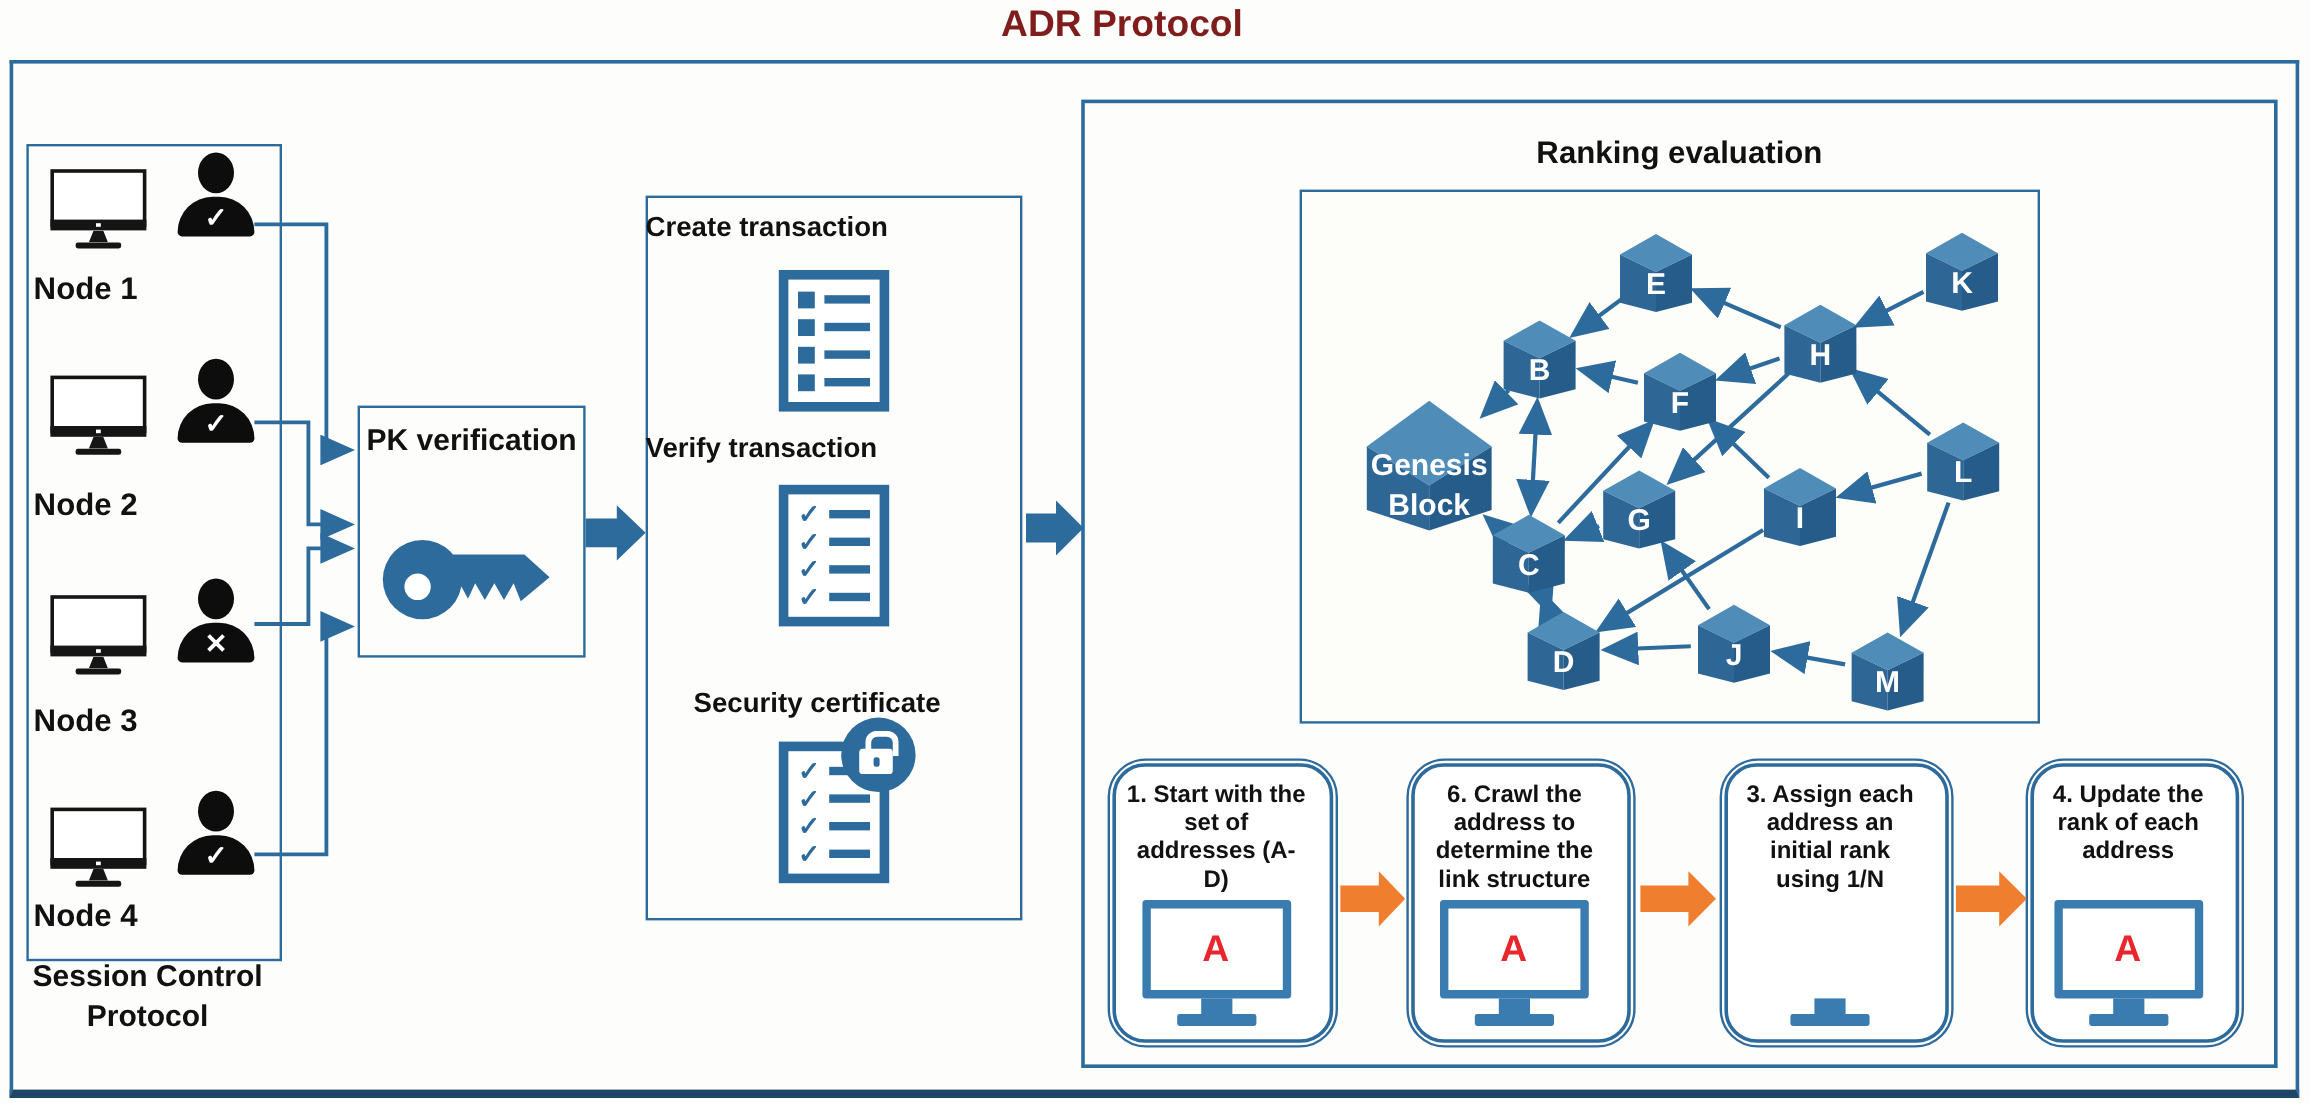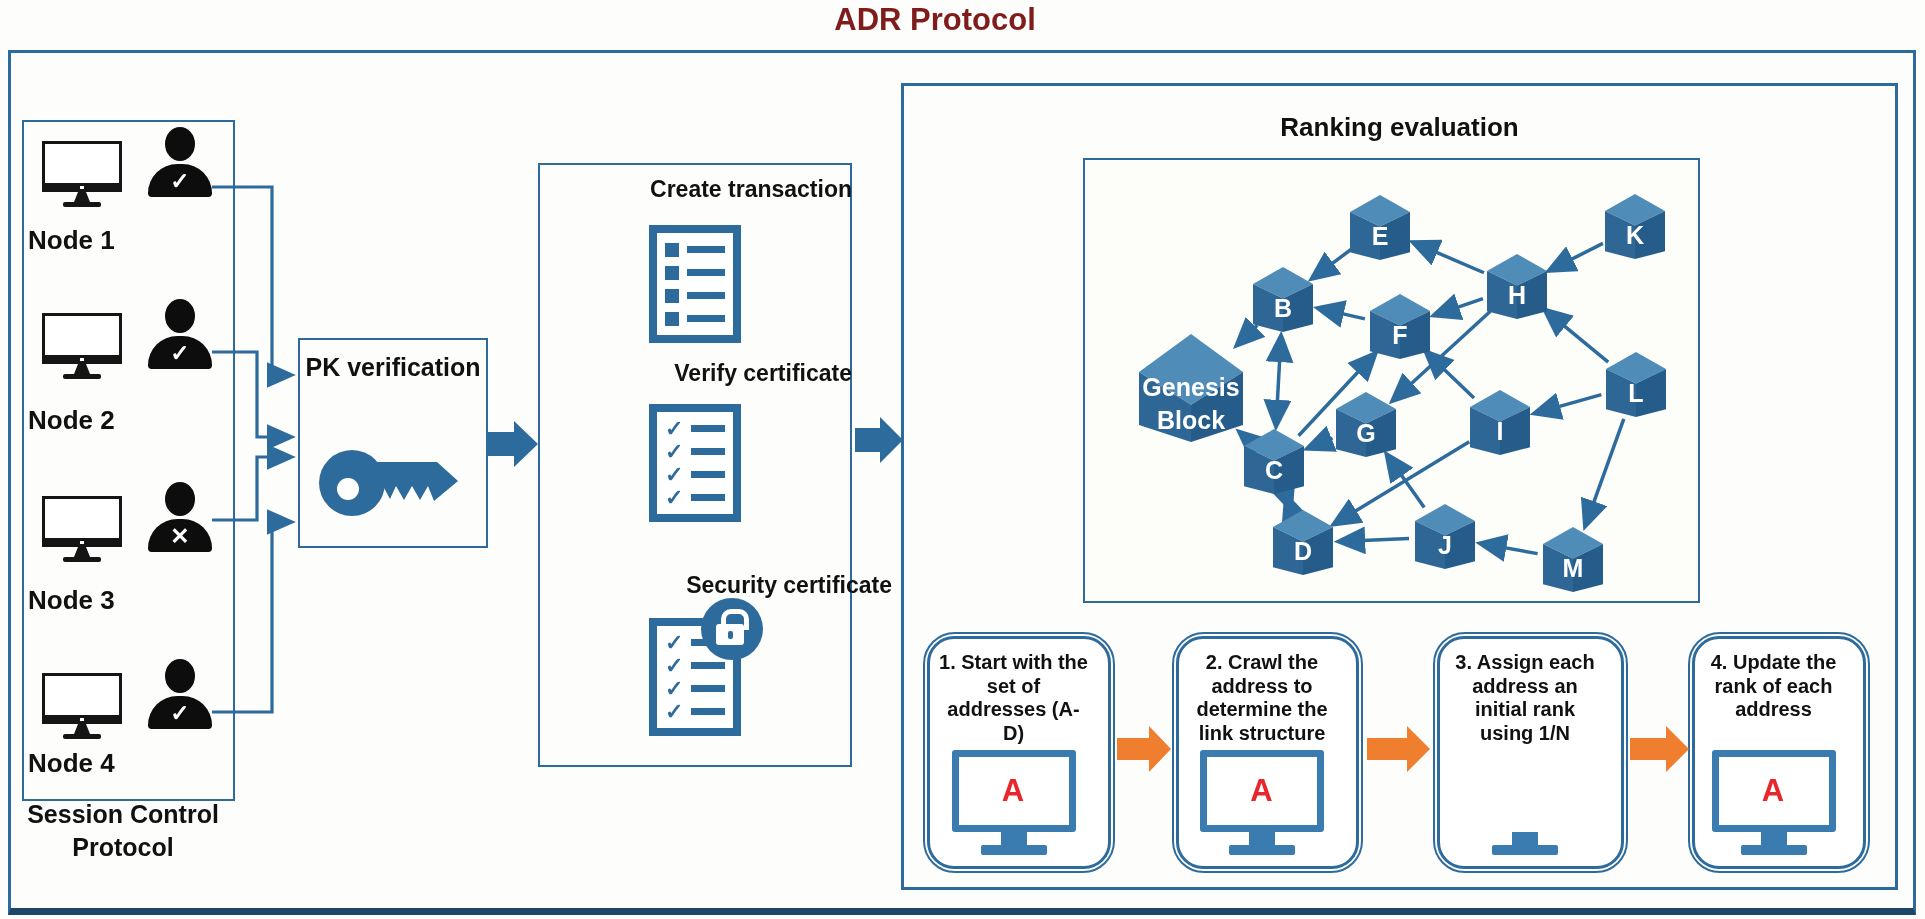--- a/index.html
+++ b/index.html
@@ -27,21 +27,21 @@
   .person .head{position:absolute;top:0;left:17px;width:30px;height:34px;background:#0d0d0d;border-radius:50%;}
   .person .pbody{position:absolute;bottom:0;left:0;width:64px;height:33px;background:#0d0d0d;border-radius:32px 32px 4px 4px;}
   .person .badge{position:absolute;bottom:1px;left:0;width:64px;text-align:center;color:#fff;font-weight:bold;font-size:23px;line-height:30px;}
 
   
   .pk-box{left:298px;top:338px;width:190px;height:210px;border:2px solid #2e6b9d;box-sizing:border-box;}
   .pk-label{left:298px;top:352px;width:190px;text-align:center;font-size:25px;font-weight:bold;line-height:1.25;}
 
   
   .mid-box{left:538px;top:163px;width:314px;height:604px;border:2px solid #2e6b9d;box-sizing:border-box;}
-  .tx-label{width:314px;text-align:right;font-size:23px;font-weight:bold;}
+  .tx-label{width:314px;text-align:left;font-size:23px;font-weight:bold;}
   .doc{box-sizing:border-box;width:92px;height:118px;border:8px solid #2e6b9d;background:#fff;
        display:flex;flex-direction:column;justify-content:space-between;padding:9px 8px;}
   .doc .row{display:flex;align-items:center;gap:8px;height:15px;}
   .doc .sq{width:14px;height:14px;background:#2e6b9d;flex:0 0 auto;}
   .doc .ln{width:42px;height:7px;background:#2e6b9d;}
   .doc .ck{color:#2e6b9d;font-weight:bold;font-size:22px;line-height:15px;width:18px;flex:0 0 auto;}
   .lockcircle{position:absolute;top:-28px;right:-30px;width:62px;height:62px;border-radius:50%;background:#2e6b9d;}
   .lockcircle .shk{position:absolute;top:11px;left:20px;width:18px;height:16px;border:5px solid #fff;border-bottom:none;border-radius:10px 10px 0 0;}
   .lockcircle .lbody{position:absolute;top:26px;left:15px;width:28px;height:21px;background:#fff;border-radius:3px;}
   .lockcircle .khole{position:absolute;top:33px;left:27px;width:5px;height:8px;background:#2e6b9d;border-radius:2px;}
@@ -153,21 +153,21 @@
     <div class="row">
         <div class="sq"></div>
         <div class="ln"></div>
       </div>
     <div class="row">
         <div class="sq"></div>
         <div class="ln"></div>
       </div>
   </div>
 
-  <div class="abs tx-label" style="left:538px;top:360px;">Verify certificate</div>
+  <div class="abs tx-label" style="left:538px;top:360px;">Verify transaction</div>
   <div class="abs doc" style="left:649px;top:404px;">
     <div class="row">
         <div class="ck">✓</div>
         <div class="ln"></div>
       </div>
     <div class="row">
         <div class="ck">✓</div>
         <div class="ln"></div>
       </div>
     <div class="row">
@@ -325,21 +325,21 @@
         <div class="mb-scr">
             <span class="screen-text">A</span>
           </div>
         <div class="mb-neck"></div>
           <div class="mb-base"></div>
       </div>
     </div>
   </div>
   <div class="abs step-outer" style="left:1172px;width:191px;">
     <div class="step-inner">
-      <div class="step-title">2. Crawl the address to determine the link structure</div>
+      <div class="step-title">6. Crawl the address to determine the link structure</div>
       <div class="monitor-blue">
         <div class="mb-scr">
             <span class="screen-text">A</span>
           </div>
         <div class="mb-neck"></div>
           <div class="mb-base"></div>
       </div>
     </div>
   </div>
   <div class="abs step-outer" style="left:1433px;width:195px;">

